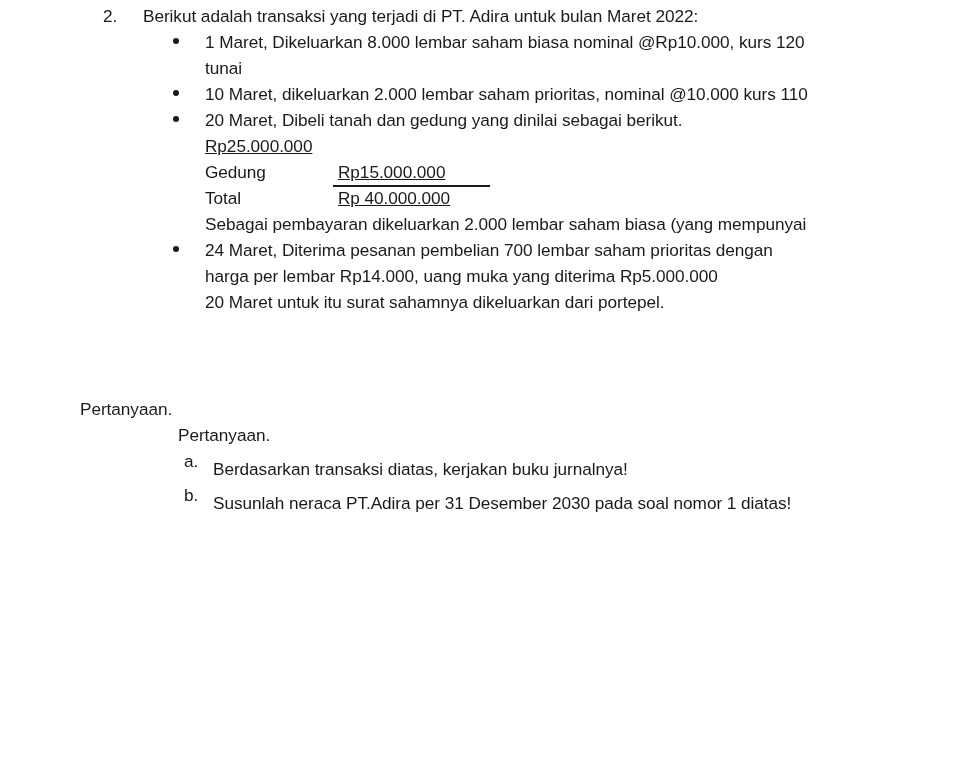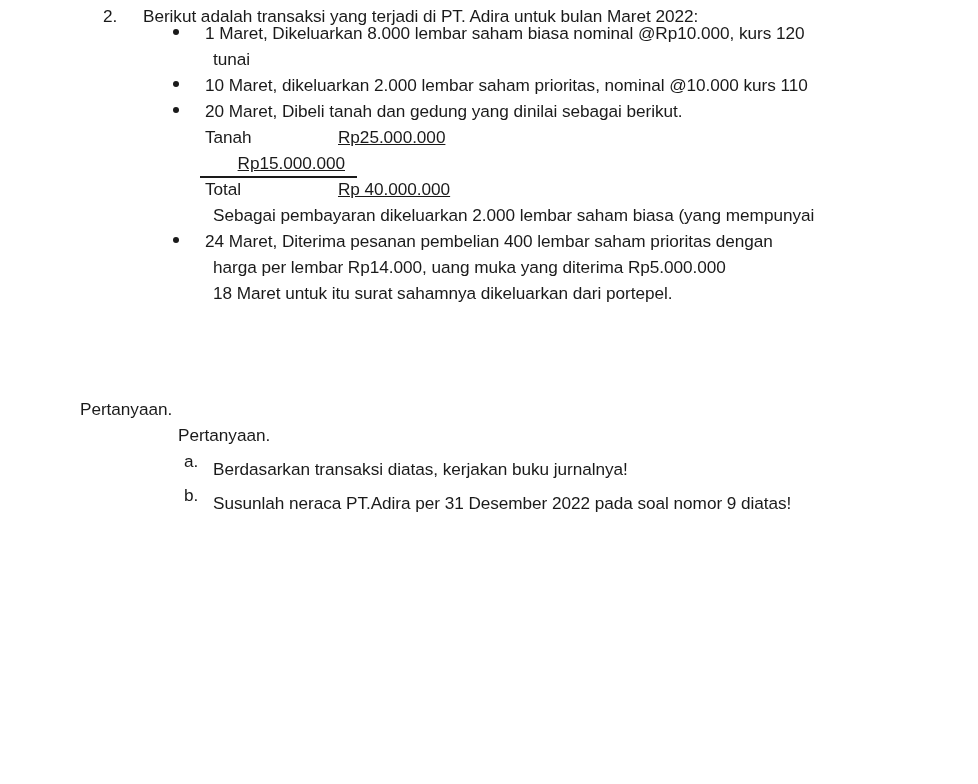--- a/index.html
+++ b/index.html
@@ -45,21 +45,21 @@
     text-align: left;
   }
   .num-body {
     flex: 1 1 auto;
   }
 
   
   .bullets {
     position: absolute;
     left: 173px;
-    top: 20px;
+    top: 29px;
     width: 740px;
   }
   .bullet-row {
     display: flex;
     align-items: flex-start;
   }
   .bullet-dot {
     flex: 0 0 32px;
     width: 32px;
     font-size: 15px;
@@ -74,21 +74,21 @@
     background: #1a1a1a;
     vertical-align: middle;
     position: relative;
     top: -2px;
   }
   .bullet-text {
     flex: 1 1 auto;
     max-width: 696px;
   }
   .cont-text {
-    margin-left: 40px;
+    margin-left: 32px;
     max-width: 696px;
   }
 
   
   .valuation {
     margin-left: 32px;
     margin-top: 0px;
   }
   .val-row {
     display: flex;
@@ -104,21 +104,20 @@
     display: inline-block;
     min-width: 140px;
     white-space: pre;
     text-decoration: underline;
   }
   .val-row.underlined .val-amount {
     border-bottom: 2.2px solid #1a1a1a;
     padding-left: 5px;
     padding-right: 12px;
     margin-left: -5px;
-    text-align: right;
   }
   .val-row.total .val-amount {
     padding-right: 12px;
   }
 
   
   .pert-outer {
     position: absolute;
     left: 80px;
     top: 396px;
@@ -170,51 +169,51 @@
       <div class="bullet-text">10 Maret, dikeluarkan 2.000 lembar saham prioritas, nominal @10.000 kurs 110</div>
     </div>
 
     <div class="bullet-row">
       <div class="bullet-dot"><span></span></div>
       <div class="bullet-text">20 Maret, Dibeli tanah dan gedung yang dinilai sebagai berikut.</div>
     </div>
 
     <div class="valuation">
       <div class="val-row">
-        <div class="val-label">Tanah</div>
         <div class="val-amount">Rp25.000.000</div>
       </div>
       <div class="val-row underlined">
+        <div class="val-label">Gedung</div>
         <div class="val-amount">Rp15.000.000</div>
       </div>
       <div class="val-row total">
         <div class="val-label">Total</div>
         <div class="val-amount">Rp 40.000.000</div>
       </div>
     </div>
 
     <div class="cont-text">Sebagai pembayaran dikeluarkan 2.000 lembar saham biasa (yang mempunyai</div>
 
     <div class="bullet-row">
       <div class="bullet-dot"><span></span></div>
-      <div class="bullet-text">24 Maret, Diterima pesanan pembelian 400 lembar saham prioritas dengan</div>
+      <div class="bullet-text">24 Maret, Diterima pesanan pembelian 700 lembar saham prioritas dengan</div>
     </div>
     <div class="cont-text">harga per lembar Rp14.000, uang muka yang diterima Rp5.000.000</div>
 
-    <div class="cont-text">18 Maret untuk itu surat sahamnya dikeluarkan dari portepel.</div>
+    <div class="cont-text">20 Maret untuk itu surat sahamnya dikeluarkan dari portepel.</div>
   </div>
 
   <div class="pert-outer txt">Pertanyaan.</div>
 
   <div class="pert-inner txt">Pertanyaan.</div>
 
   <div class="alpha-list txt">
     <div class="alpha-row">
       <div class="alpha-marker">a.</div>
       <div class="alpha-text">Berdasarkan transaksi diatas, kerjakan buku jurnalnya!</div>
     </div>
     <div class="alpha-row">
       <div class="alpha-marker">b.</div>
-      <div class="alpha-text">Susunlah neraca PT.Adira per 31 Desember 2022 pada soal nomor 9 diatas!</div>
+      <div class="alpha-text">Susunlah neraca PT.Adira per 31 Desember 2030 pada soal nomor 1 diatas!</div>
     </div>
   </div>
 
 </div>
 
 </body></html>

